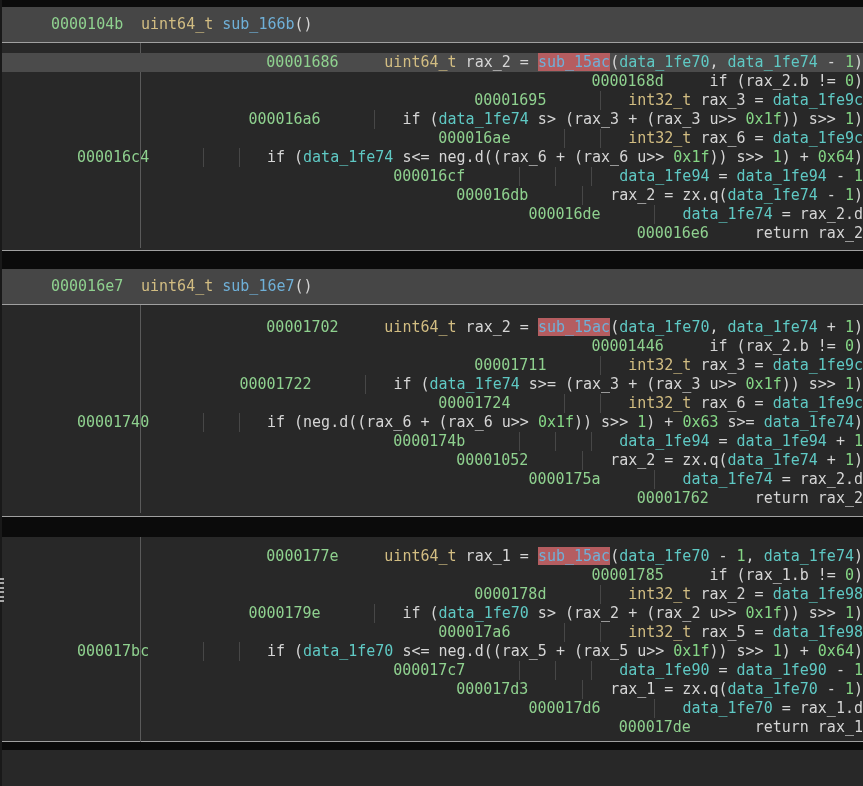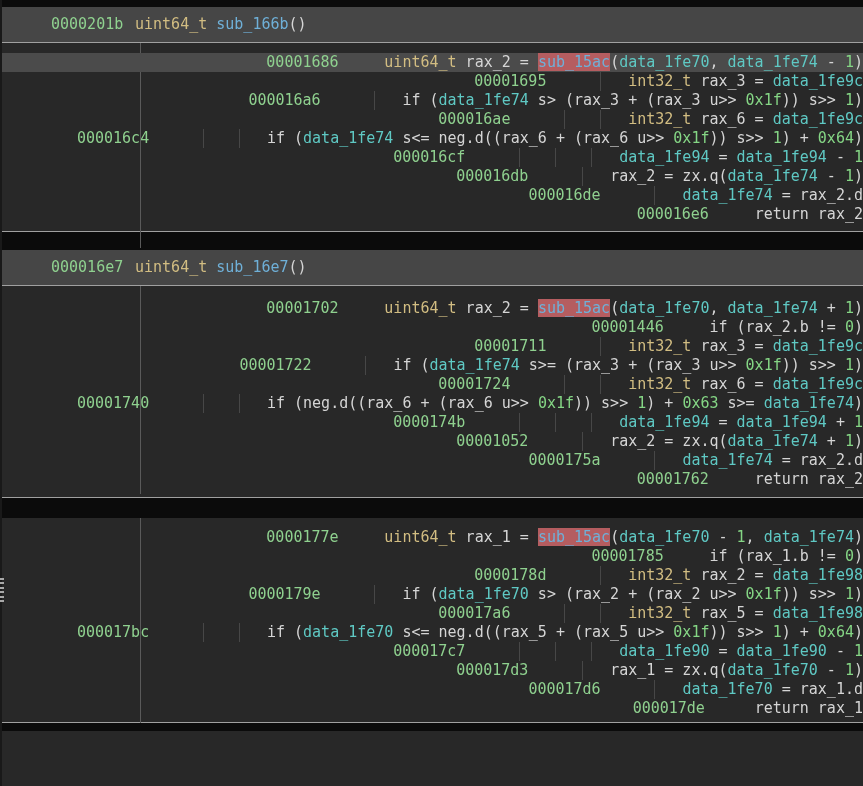--- a/index.html
+++ b/index.html
@@ -29,42 +29,43 @@
   .fn-body{position:relative;text-align:right;}
   .gutter-line{position:absolute;left:140px;top:0;width:1px;background:var(--gutter,#5a5a5a);}
   .row{
     height:19px;line-height:19px;
     padding-left:51px;
     white-space:pre;
     position:relative;
   }
   .row.hl{background:var(--hl,#4b4b4b);}
   .addr{display:inline-block;width:72px;color:var(--addr,#8fd18f);vertical-align:top;}
-  .hdr-code{display:inline-block;margin-left:12px;vertical-align:top;}
+  .hdr-code{display:inline-block;margin-left:18px;vertical-align:top;}
   .g{display:inline-block;height:19px;border-left:1px solid var(--guide,#474747);box-sizing:border-box;vertical-align:top;}
   .code{display:inline-block;vertical-align:top;white-space:pre;}
   .t-type{color:var(--type,#d2bd82);}
   .t-fn{color:var(--fn,#6fb0d8);}
   .t-hlfn{color:var(--fn,#6fb0d8);background:var(--hlbg,#b55d60);}
   .t-data{color:var(--data,#5fc9c4);}
   .t-num{color:var(--num,#85d685);}
   .t-def{color:var(--def,#d5d5d5);}
 </style>
 </head>
 <body>
 
 <div class="view">
   <div class="edge-strip"></div>
   <div class="scroll-marker"></div>
   <div id="sections">
       <div class="black-band" style="height: 7px;"></div>
-      <div class="fn-header"><span class="addr">0000201b</span><span class="hdr-code"><span class="t-type">uint64_t</span><span class="t-def"> </span><span class="t-fn">sub_166b</span><span class="t-def">()</span></span></div>
+      <div class="fn-header"><span class="addr">0000104b</span><span class="hdr-code"><span class="t-type">uint64_t</span><span class="t-def"> </span><span class="t-fn">sub_166b</span><span class="t-def">()</span></span></div>
       <div class="fn-body" style="padding-top: 10px;">
         <div class="gutter-line" style="height: 205px;"></div>
         <div class="row hl"><span class="addr">00001686</span><span class="code" style="margin-left: 46px;"><span class="t-type">uint64_t</span><span class="t-def"> rax_2 = </span><span class="t-hlfn">sub_15ac</span><span class="t-def">(</span><span class="t-data">data_1fe70</span><span class="t-def">, </span><span class="t-data">data_1fe74</span><span class="t-def"> - </span><span class="t-num">1</span><span class="t-def">)</span></span></div>
+        <div class="row"><span class="addr">0000168d</span><span class="code" style="margin-left: 46px;"><span class="t-def">if (rax_2.b != </span><span class="t-num">0</span><span class="t-def">)</span></span></div>
         <div class="row"><span class="addr">00001695</span><span class="g" style="margin-left: 54px; width: 28px;"></span><span class="code"><span class="t-type">int32_t</span><span class="t-def"> rax_3 = </span><span class="t-data">data_1fe9c</span></span></div>
         <div class="row"><span class="addr">000016a6</span><span class="g" style="margin-left: 54px; width: 28px;"></span><span class="code"><span class="t-def">if (</span><span class="t-data">data_1fe74</span><span class="t-def"> s&gt; (rax_3 + (rax_3 u&gt;&gt; </span><span class="t-num">0x1f</span><span class="t-def">)) s&gt;&gt; </span><span class="t-num">1</span><span class="t-def">)</span></span></div>
         <div class="row"><span class="addr">000016ae</span><span class="g" style="margin-left: 54px; width: 36px;"></span><span class="g" style="width: 28px;"></span><span class="code"><span class="t-type">int32_t</span><span class="t-def"> rax_6 = </span><span class="t-data">data_1fe9c</span></span></div>
         <div class="row"><span class="addr">000016c4</span><span class="g" style="margin-left: 54px; width: 36px;"></span><span class="g" style="width: 28px;"></span><span class="code"><span class="t-def">if (</span><span class="t-data">data_1fe74</span><span class="t-def"> s&lt;= neg.d((rax_6 + (rax_6 u&gt;&gt; </span><span class="t-num">0x1f</span><span class="t-def">)) s&gt;&gt; </span><span class="t-num">1</span><span class="t-def">) + </span><span class="t-num">0x64</span><span class="t-def">)</span></span></div>
         <div class="row"><span class="addr">000016cf</span><span class="g" style="margin-left: 54px; width: 36px;"></span><span class="g" style="width: 36px;"></span><span class="g" style="width: 28px;"></span><span class="code"><span class="t-data">data_1fe94</span><span class="t-def"> = </span><span class="t-data">data_1fe94</span><span class="t-def"> - </span><span class="t-num">1</span></span></div>
         <div class="row"><span class="addr">000016db</span><span class="g" style="margin-left: 54px; width: 28px;"></span><span class="code"><span class="t-def">rax_2 = zx.q(</span><span class="t-data">data_1fe74</span><span class="t-def"> - </span><span class="t-num">1</span><span class="t-def">)</span></span></div>
         <div class="row"><span class="addr">000016de</span><span class="g" style="margin-left: 54px; width: 28px;"></span><span class="code"><span class="t-data">data_1fe74</span><span class="t-def"> = rax_2.d</span></span></div>
         <div class="row"><span class="addr">000016e6</span><span class="code" style="margin-left: 46px;"><span class="t-def">return rax_2</span></span></div>
       </div>
       <div style="height: 7px;"></div>
@@ -91,19 +92,19 @@
         <div class="gutter-line" style="height: 205px;"></div>
         <div class="row"><span class="addr">0000177e</span><span class="code" style="margin-left: 46px;"><span class="t-type">uint64_t</span><span class="t-def"> rax_1 = </span><span class="t-hlfn">sub_15ac</span><span class="t-def">(</span><span class="t-data">data_1fe70</span><span class="t-def"> - </span><span class="t-num">1</span><span class="t-def">, </span><span class="t-data">data_1fe74</span><span class="t-def">)</span></span></div>
         <div class="row"><span class="addr">00001785</span><span class="code" style="margin-left: 46px;"><span class="t-def">if (rax_1.b != </span><span class="t-num">0</span><span class="t-def">)</span></span></div>
         <div class="row"><span class="addr">0000178d</span><span class="g" style="margin-left: 54px; width: 28px;"></span><span class="code"><span class="t-type">int32_t</span><span class="t-def"> rax_2 = </span><span class="t-data">data_1fe98</span></span></div>
         <div class="row"><span class="addr">0000179e</span><span class="g" style="margin-left: 54px; width: 28px;"></span><span class="code"><span class="t-def">if (</span><span class="t-data">data_1fe70</span><span class="t-def"> s&gt; (rax_2 + (rax_2 u&gt;&gt; </span><span class="t-num">0x1f</span><span class="t-def">)) s&gt;&gt; </span><span class="t-num">1</span><span class="t-def">)</span></span></div>
         <div class="row"><span class="addr">000017a6</span><span class="g" style="margin-left: 54px; width: 36px;"></span><span class="g" style="width: 28px;"></span><span class="code"><span class="t-type">int32_t</span><span class="t-def"> rax_5 = </span><span class="t-data">data_1fe98</span></span></div>
         <div class="row"><span class="addr">000017bc</span><span class="g" style="margin-left: 54px; width: 36px;"></span><span class="g" style="width: 28px;"></span><span class="code"><span class="t-def">if (</span><span class="t-data">data_1fe70</span><span class="t-def"> s&lt;= neg.d((rax_5 + (rax_5 u&gt;&gt; </span><span class="t-num">0x1f</span><span class="t-def">)) s&gt;&gt; </span><span class="t-num">1</span><span class="t-def">) + </span><span class="t-num">0x64</span><span class="t-def">)</span></span></div>
         <div class="row"><span class="addr">000017c7</span><span class="g" style="margin-left: 54px; width: 36px;"></span><span class="g" style="width: 36px;"></span><span class="g" style="width: 28px;"></span><span class="code"><span class="t-data">data_1fe90</span><span class="t-def"> = </span><span class="t-data">data_1fe90</span><span class="t-def"> - </span><span class="t-num">1</span></span></div>
         <div class="row"><span class="addr">000017d3</span><span class="g" style="margin-left: 54px; width: 28px;"></span><span class="code"><span class="t-def">rax_1 = zx.q(</span><span class="t-data">data_1fe70</span><span class="t-def"> - </span><span class="t-num">1</span><span class="t-def">)</span></span></div>
         <div class="row"><span class="addr">000017d6</span><span class="g" style="margin-left: 54px; width: 28px;"></span><span class="code"><span class="t-data">data_1fe70</span><span class="t-def"> = rax_1.d</span></span></div>
-        <div class="row"><span class="addr">000017de</span><span class="code" style="margin-left: 50px;"><span class="t-def">return rax_1</span></span></div>
+        <div class="row"><span class="addr">000017de</span><span class="code" style="margin-left: 64px;"><span class="t-def">return rax_1</span></span></div>
       </div>
       <div style="height: 4px;"></div>
       <div class="sep-line"></div>
       <div class="black-band" style="height: 8px;"></div>
     </div>
 </div>
 
 </body></html>

